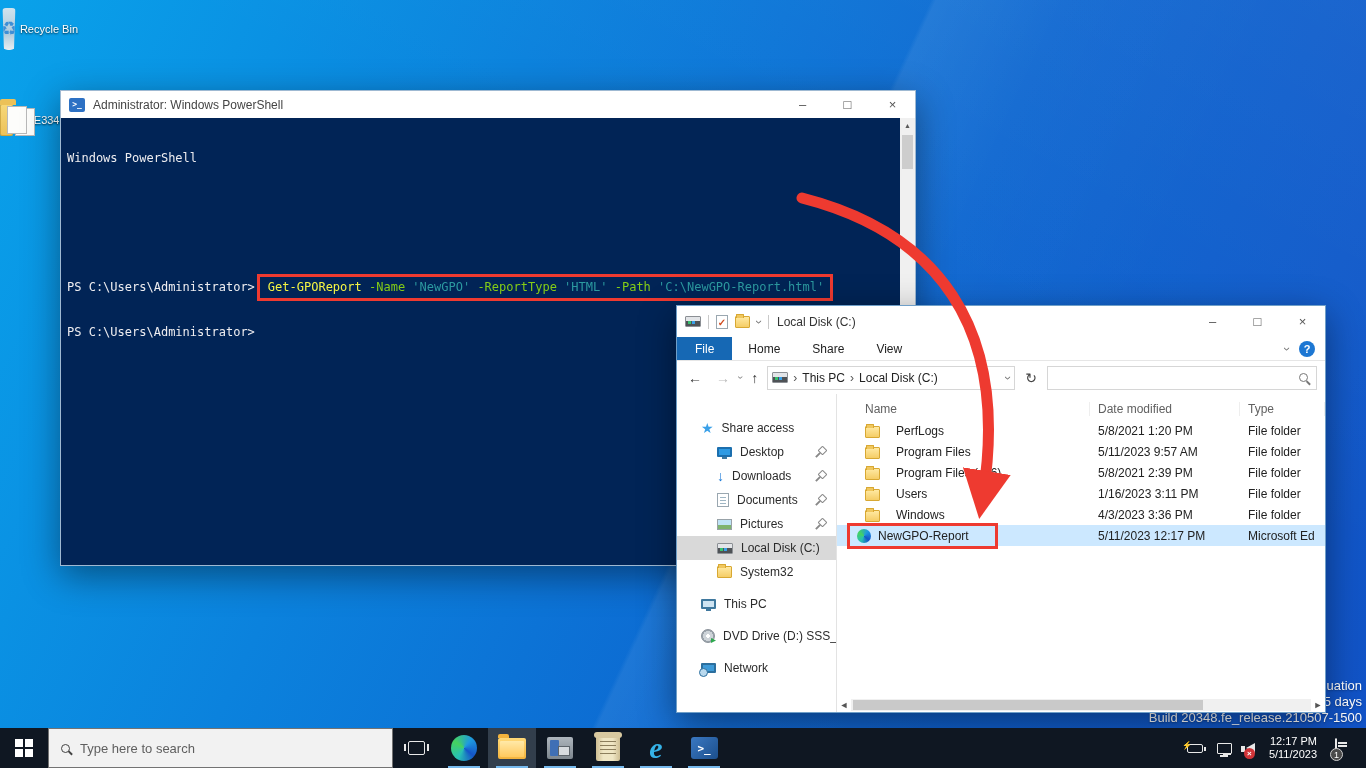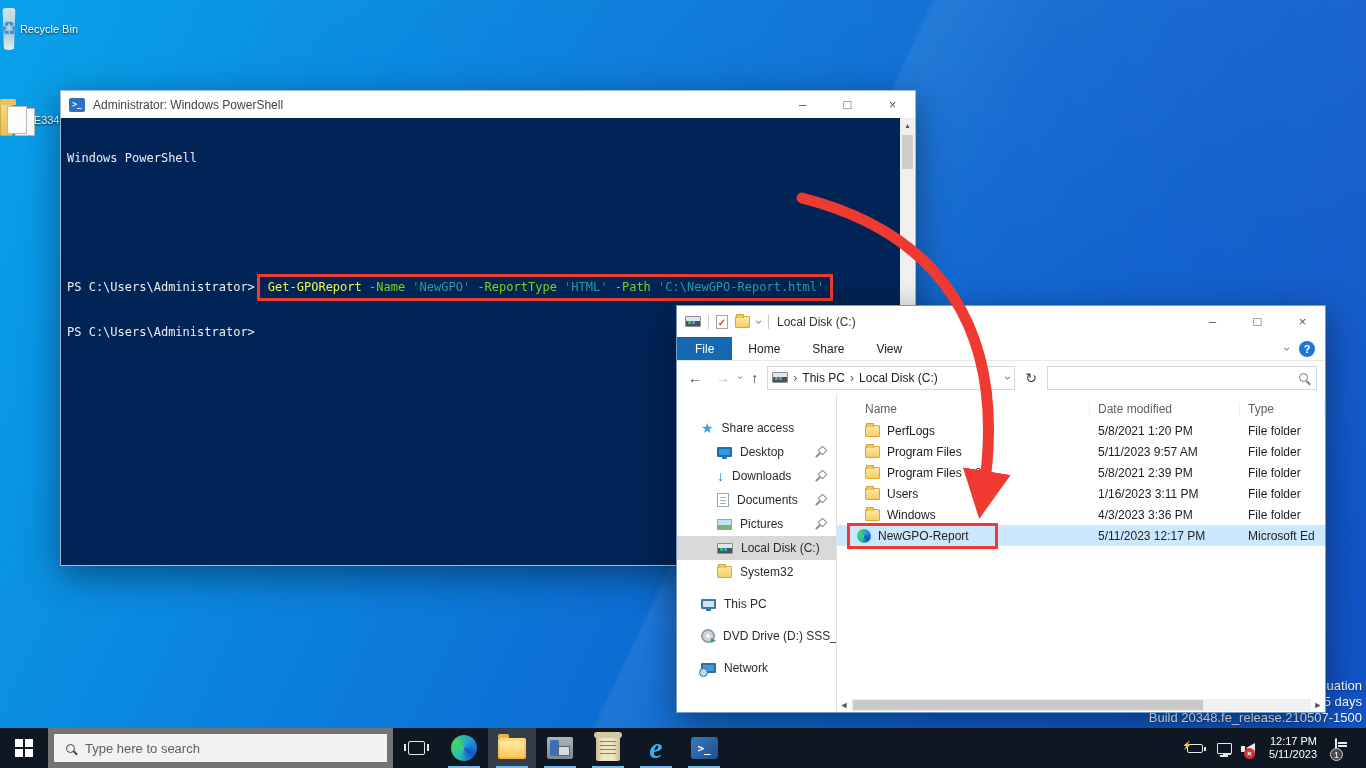--- a/index.html
+++ b/index.html
@@ -84,21 +84,21 @@
   .pin::after { content:""; position:absolute; width:2px; height:6px; background:#6b6b6b; transform:rotate(45deg); top:5px; left:2px; }
 
   .file-pane { flex:1; display:flex; flex-direction:column; min-width:0; position:relative; }
   .col-headers { display:flex; padding:8px 0 4px 0; font-size:12px; color:#616161; flex:0 0 auto; }
   .col-headers .c { border-right:1px solid #eee; padding-left:8px; }
   .c-name { width:253px; padding-left:28px !important; }
   .c-date { width:150px; }
   .c-type { flex:1; }
   .file-rows { flex:1; overflow:hidden; }
   .frow { height:21px; display:flex; align-items:center; font-size:12px; color:#222; }
-  .frow .name { width:253px; display:flex; align-items:center; gap:7px; padding-left:28px; }
+  .frow .name { width:253px; display:flex; align-items:flex-end; gap:16px; padding-left:28px; }
   .frow .date { width:150px; padding-left:8px; color:#222; }
   .frow .type { flex:1; padding-left:8px; white-space:nowrap; overflow:hidden; }
   .frow.selected { background:#cce8ff; }
   .sel-box { display:inline-flex; align-items:center; gap:7px; border:3px solid #ee3a30; padding:3px 26px 3px 7px; margin:-4px 4px; }
   .hscroll { height:14px; display:flex; align-items:center; flex:0 0 auto; background:#fff; }
   .hs-arr { width:14px; text-align:center; font-size:9px; color:#555; }
   .hs-track { flex:1; height:12px; background:#f0f0f0; position:relative; }
   .hs-thumb { position:absolute; left:2px; top:1px; height:10px; width:76%; background:#c9c9c9; }
   .statusbar { height:23px; border-top:1px solid #e6e6e6; display:flex; align-items:center; font-size:11px; color:#333; padding-left:10px; gap:8px; flex:0 0 auto; }
   .st-sep { width:1px; height:12px; background:#d0d0d0; }
@@ -131,21 +131,21 @@
   .ic-page-check { width:12px; height:14px; background:#fff; border:1px solid #9aa7b0; color:#d04a1e; font-size:10px; line-height:13px; text-align:center; font-weight:bold; }
 
   
   .anno { position:absolute; inset:0; z-index:5; pointer-events:none; }
 
   
   .taskbar { position:absolute; left:0; bottom:0; width:1366px; height:40px; background:#0f1722; z-index:10; display:flex; align-items:stretch; }
   .tb-start { width:48px; display:flex; align-items:center; justify-content:center; }
   .win-logo { display:grid; grid-template-columns:8px 8px; grid-template-rows:8px 8px; gap:1.5px; }
   .win-logo i { background:#fff; display:block; }
-  .tb-search { width:345px; background:#f2f2f2; border:6px solid #737373; display:flex; align-items:center; gap:10px; padding-left:12px; }
+  .tb-search { width:345px; background:#f2f2f2; border:1px solid #737373; display:flex; align-items:center; gap:10px; padding-left:12px; }
   .tb-search .mag { border-color:#444; }
   .tb-search .mag::after { background:#444; }
   .tb-search-text { font-size:13px; color:#5f5f5f; }
   .tb-taskview { width:47px; display:flex; align-items:center; justify-content:center; }
   .tv-icon { width:17px; height:14px; border:1.5px solid #e8e8e8; border-radius:2px; position:relative; }
   .tv-icon::before { content:""; position:absolute; left:-5px; top:2px; width:2px; height:7px; background:#e8e8e8; }
   .tv-icon::after { content:""; position:absolute; right:-5px; top:2px; width:2px; height:7px; background:#e8e8e8; }
   .tb-app { width:48px; display:flex; align-items:center; justify-content:center; position:relative; }
   .tb-app::after { content:""; position:absolute; bottom:0; left:8px; right:8px; height:2px; background:#76b9ed; }
   .tb-app.active { background:#323e4c; }

